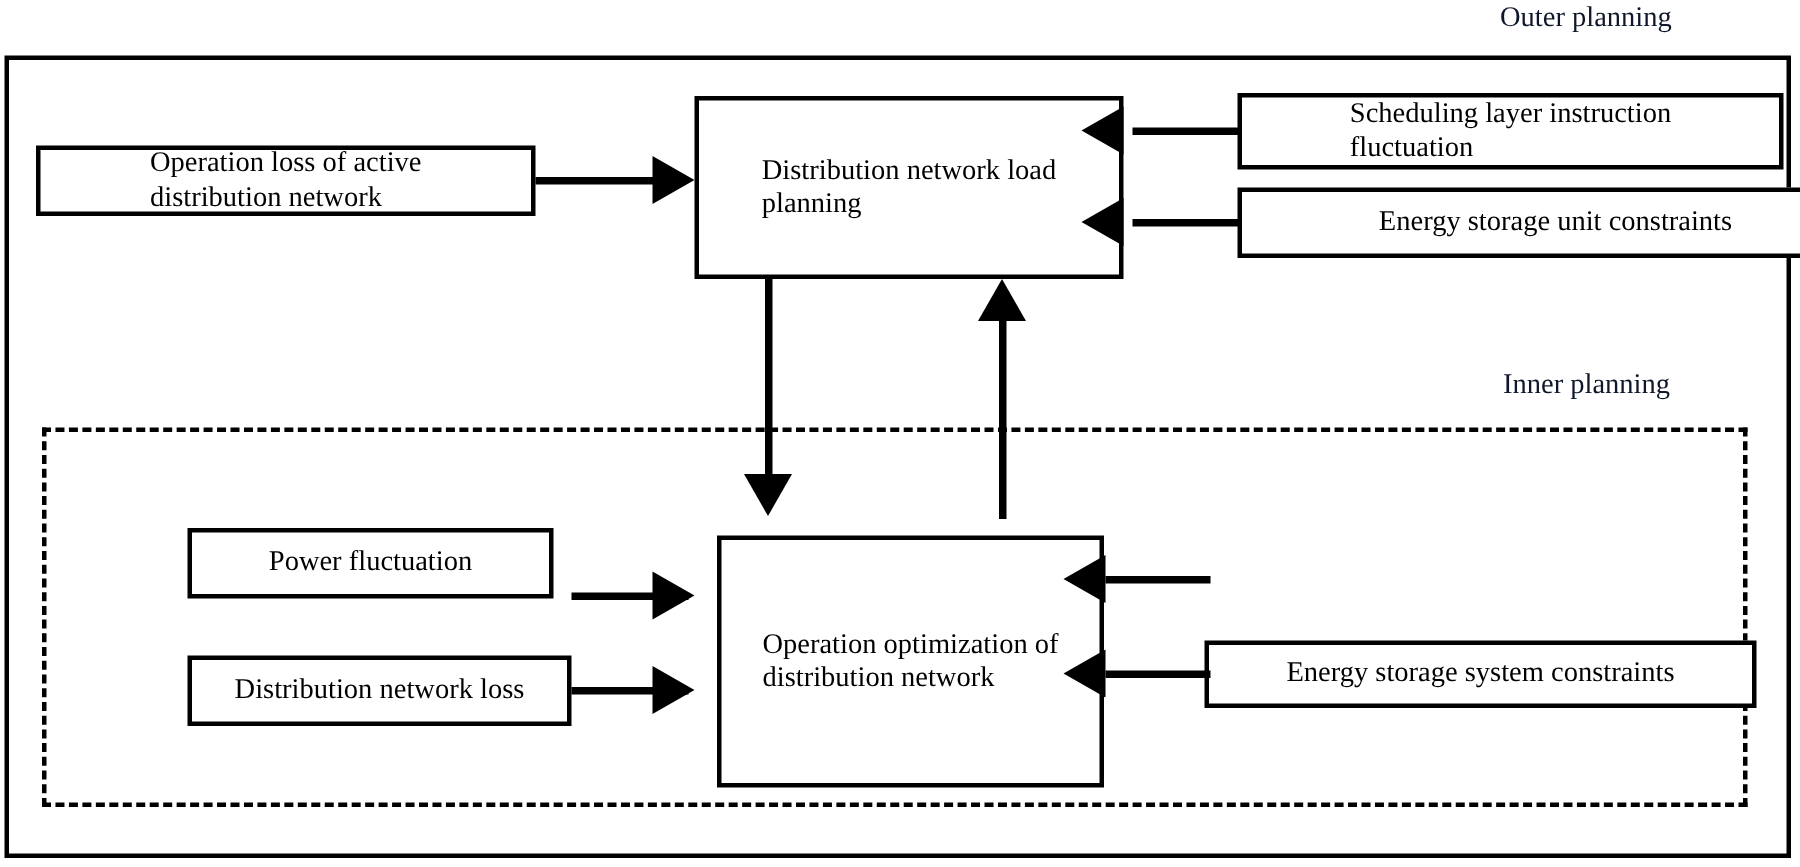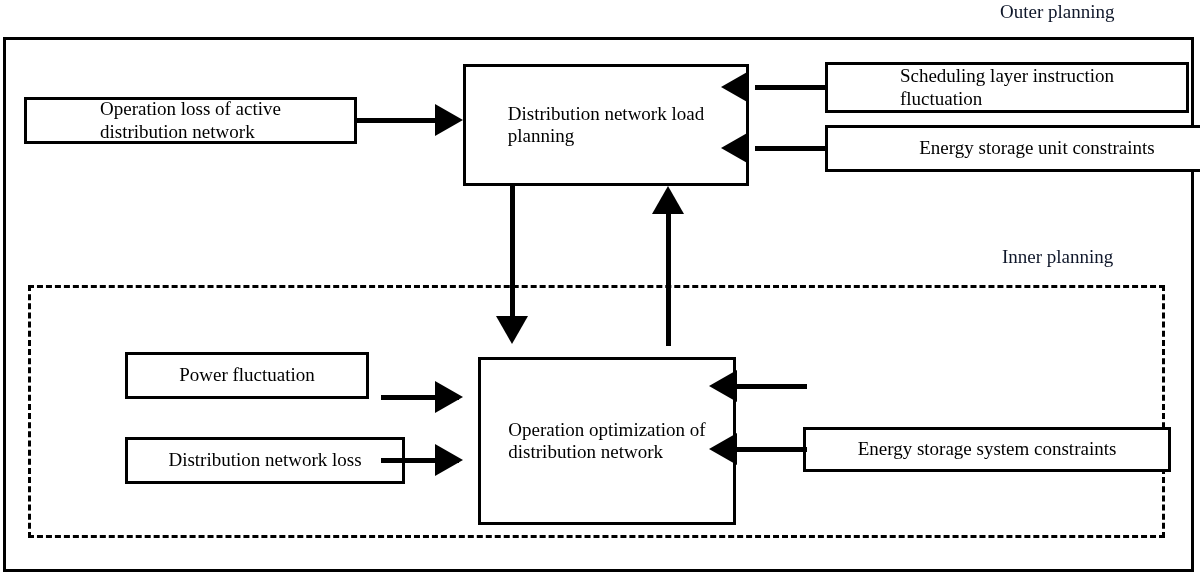--- a/index.html
+++ b/index.html
@@ -69,21 +69,21 @@
   }
   .box .box-label { display: block; }
 
   
   .box-top-dispatch   { left: 463px; top: 64px;  width: 286px; height: 122px; }
   .box-bottom-optim   { left: 478px; top: 345px; width: 258px; height: 168px; margin-top: 12px; }
 
   
   .box-op-cost        { left: 24px;  top: 97px;  width: 333px; height: 47px; }
   .box-power-fluc     { left: 125px; top: 352px; width: 244px; height: 47px; }
-  .box-net-loss       { left: 125px; top: 437px; width: 280px; height: 47px; }
+  .box-net-loss       { left: 125px; top: 437px; width: 256px; height: 47px; }
 
   
   .box-sched-constr   { left: 825px; top: 62px;  width: 364px; height: 51px; }
   .box-ess-unit       { left: 825px; top: 125px; width: 424px; height: 47px; }
   .box-dist-sys       { left: 803px; top: 364px; width: 368px; height: 45px; }
   .box-ess-system     { left: 803px; top: 427px; width: 368px; height: 45px; }
 
   
   .line-h {
     position: absolute;

